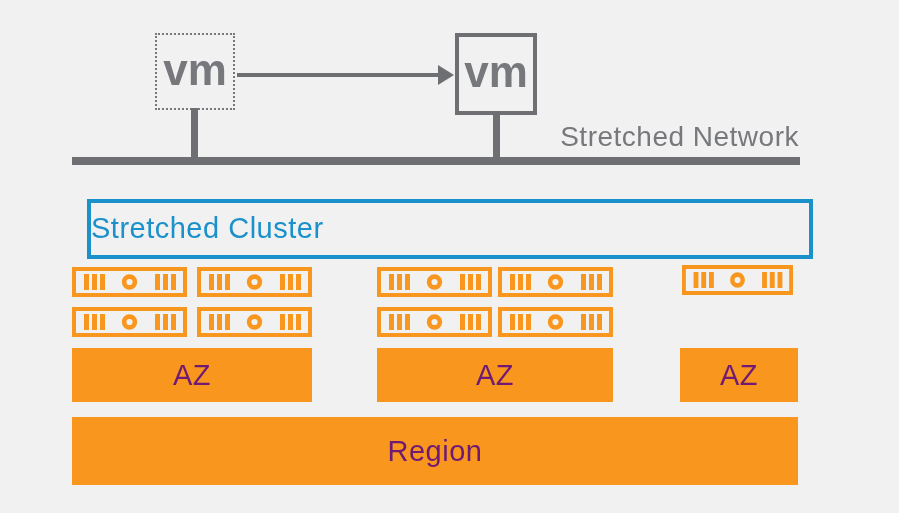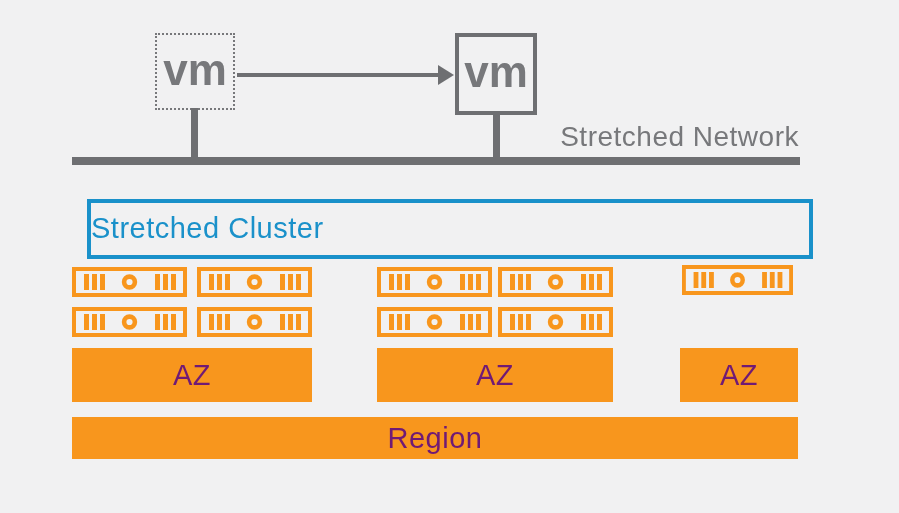--- a/index.html
+++ b/index.html
@@ -80,21 +80,21 @@
 
   
   .orange-box {
     background: var(--orange);
     display: flex; align-items: center; justify-content: center;
     color: #701a75; font-size: 29px; letter-spacing: 0.5px;
   }
   .az-1 { left: 72px;  top: 348px; width: 240px; height: 54px; }
   .az-2 { left: 377px; top: 348px; width: 236px; height: 54px; }
   .az-3 { left: 680px; top: 348px; width: 118px; height: 54px; }
-  .region-box { left: 72px; top: 417px; width: 726px; height: 42px; }
+  .region-box { left: 72px; top: 417px; width: 726px; height: 68px; }
 </style>
 </head>
 <body>
 
 <div class="canvas">
 
   <div class="abs vm-box vm-source">
     <span class="vm-label">vm</span>
   </div>
   <div class="abs arrow-line"></div>

